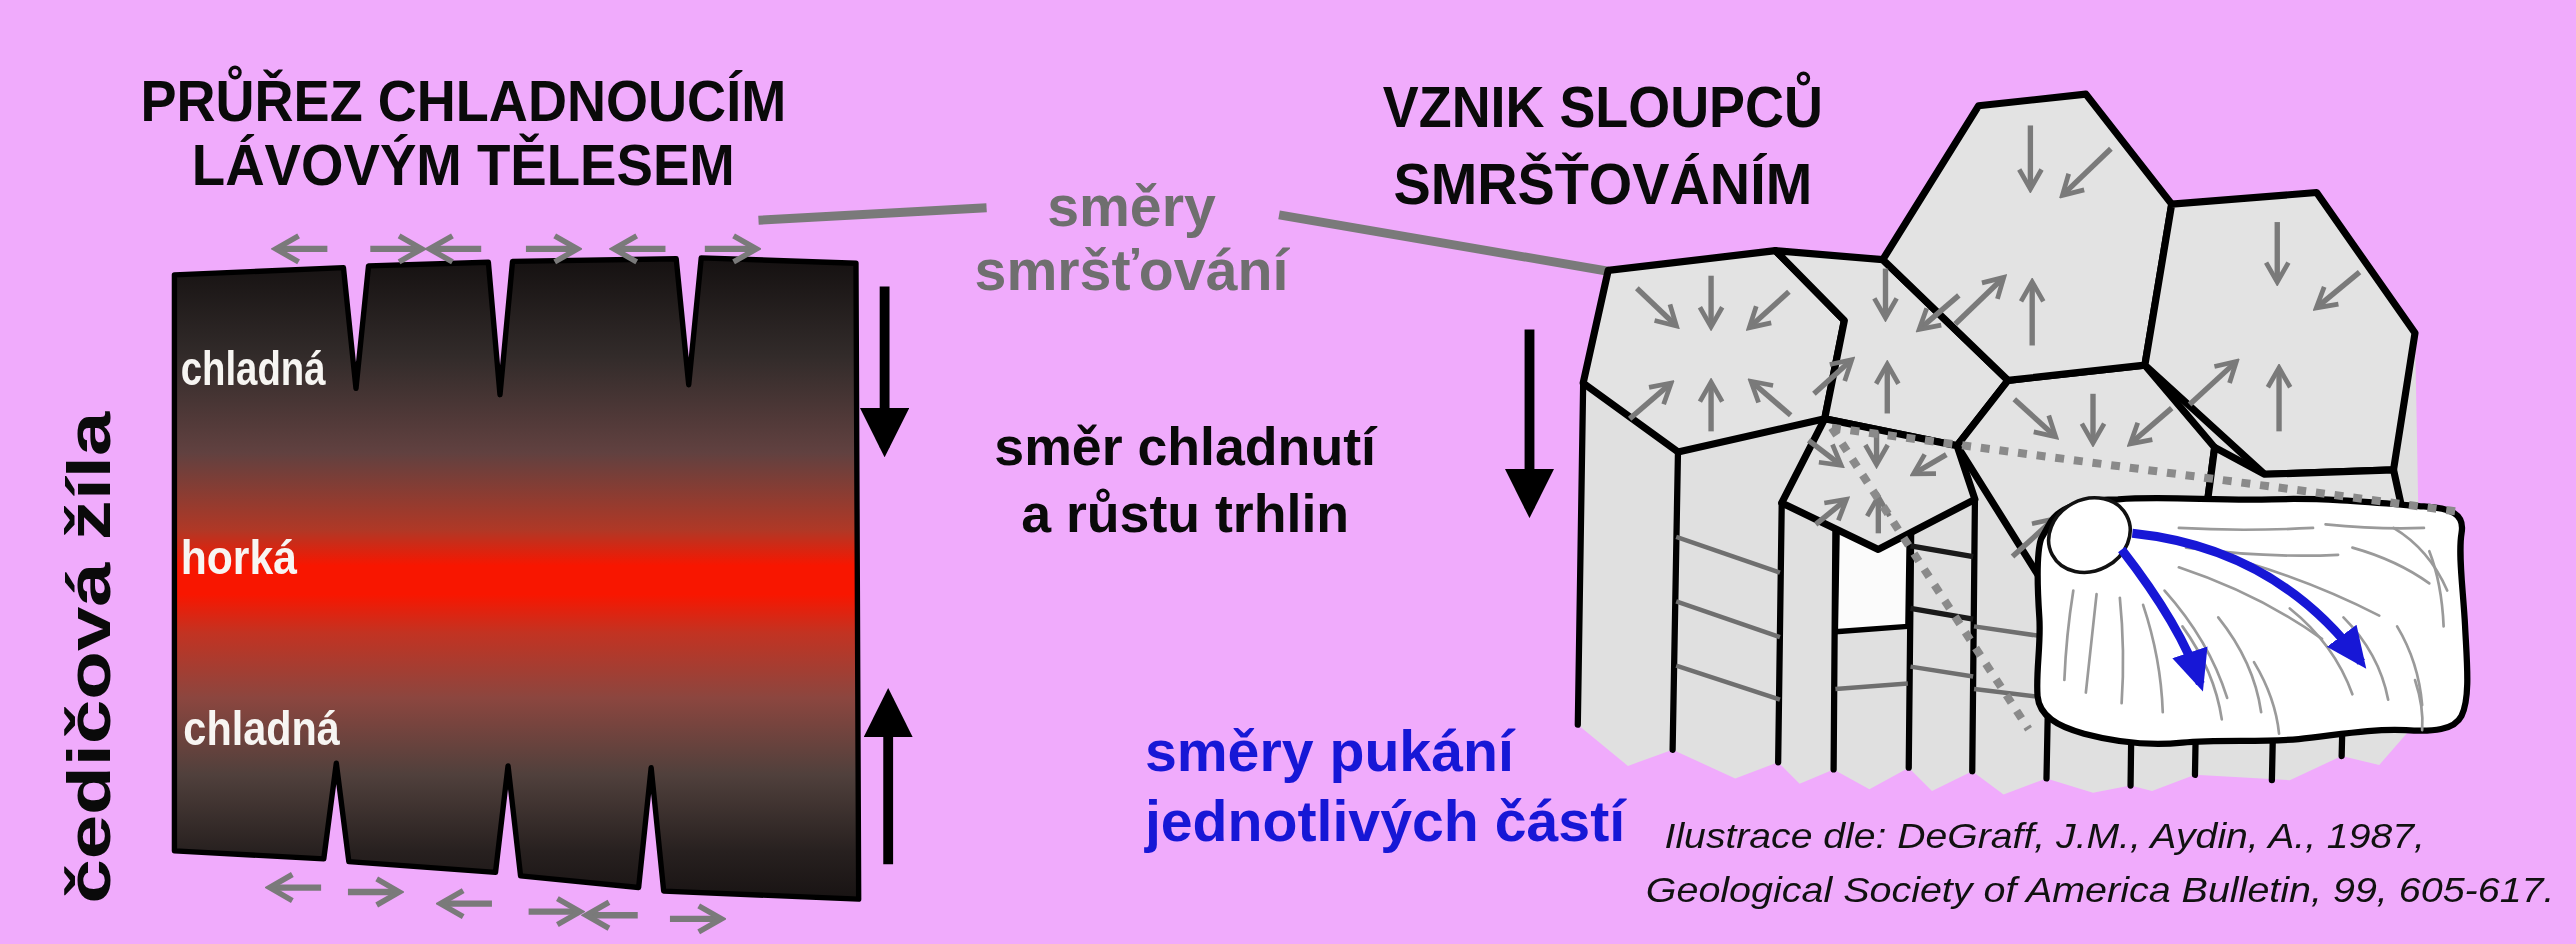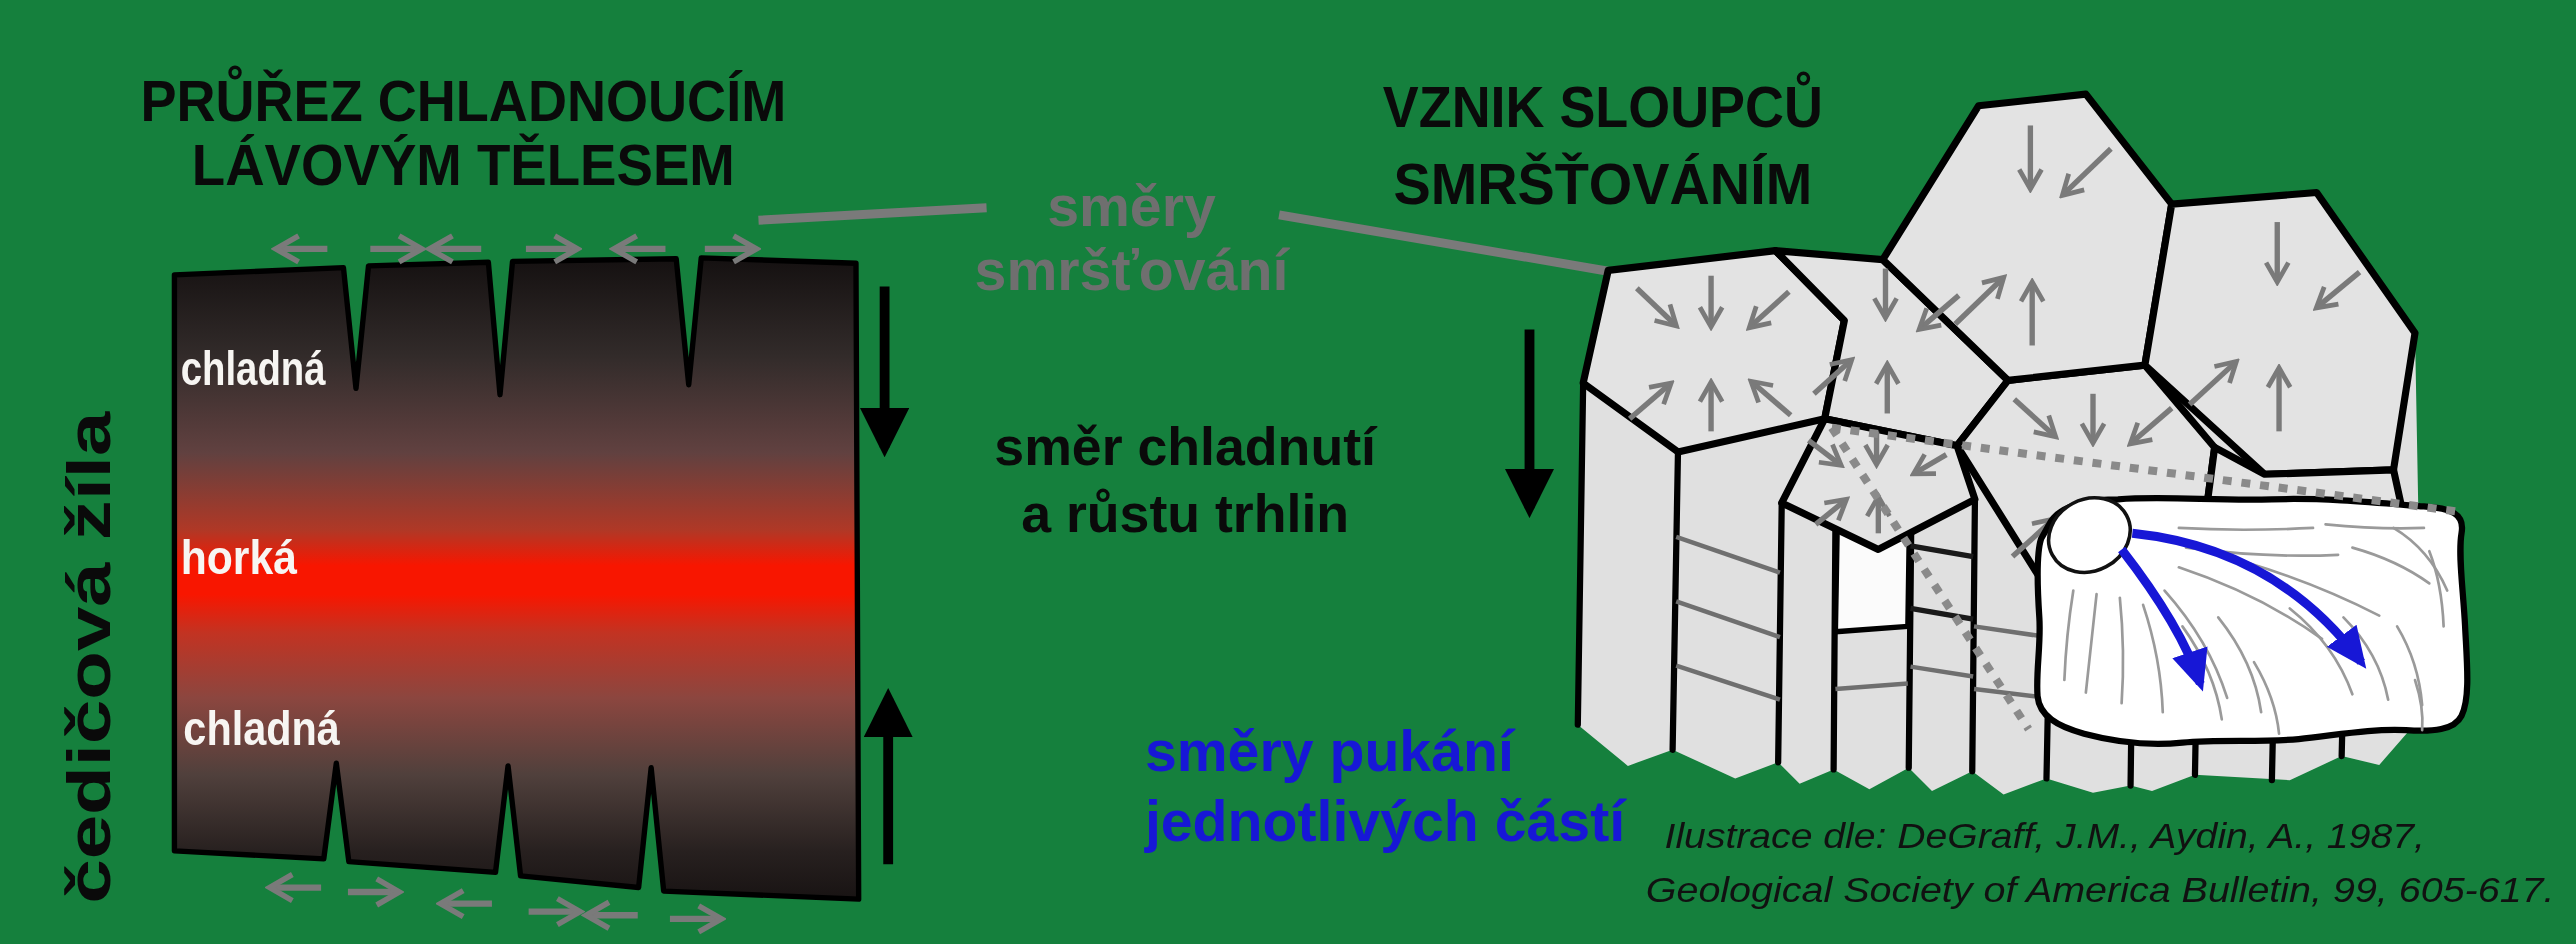--- a/index.html
+++ b/index.html
@@ -1,16 +1,16 @@
 <!DOCTYPE html>
 <html style="font-size:14.3px"><head>
 <meta charset="utf-8">
 <style>
   html,body{margin:0;padding:0;background:#ffffff;}
-  .stage{width:2576px;height:945px;position:relative;background:#15803d;overflow:hidden;}
+  .stage{width:2576px;height:945px;position:relative;background:#f0abfc;overflow:hidden;}
   svg{display:block;}
   text{font-family:"Liberation Sans", sans-serif;}
   .title{font-weight:700;font-size:64px;fill:#0a0a0a;}
   .graylab{font-weight:700;font-size:64px;fill:#6f6f6f;}
   .blacklab{font-weight:700;font-size:60px;fill:#0a0a0a;}
   .bluelab{font-weight:700;font-size:64px;fill:#1717d6;}
   .whitelab{font-weight:700;font-size:54px;fill:#f7f5f2;}
   .sidelab{font-weight:700;font-size:68px;fill:#0a0a0a;}
   .cite{font-style:italic;font-size:40px;fill:#111;}
 </style>

